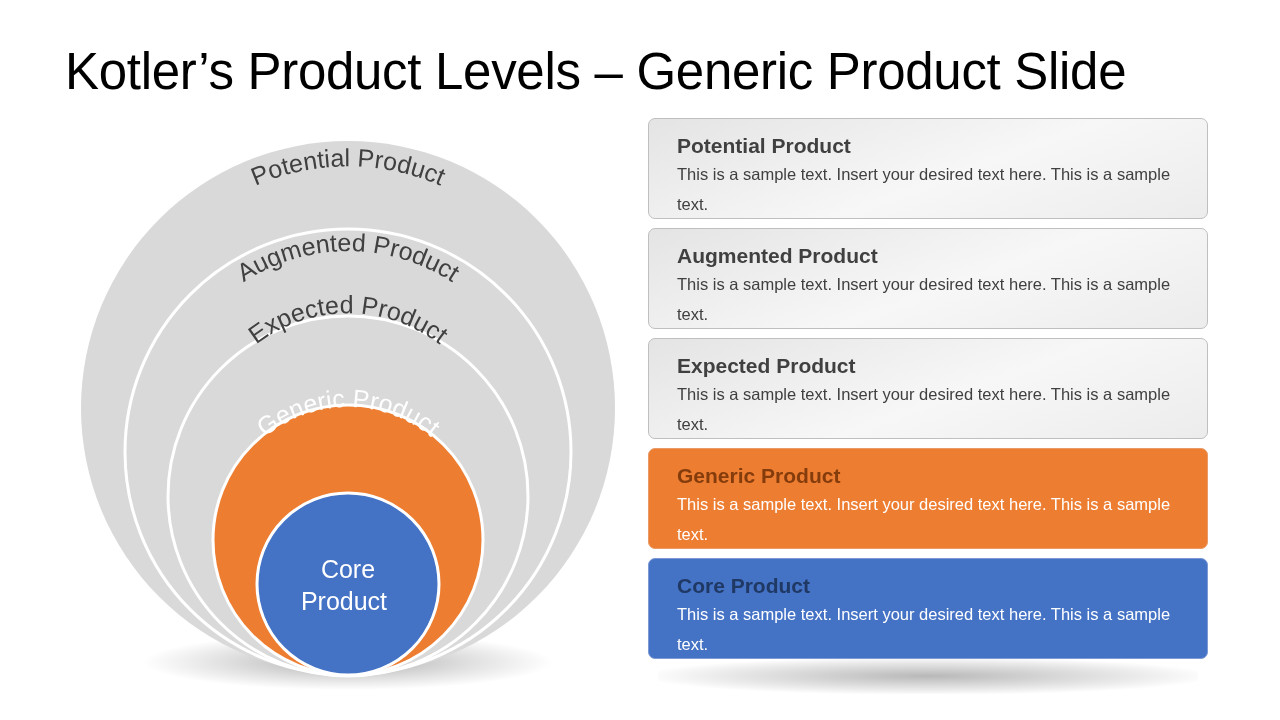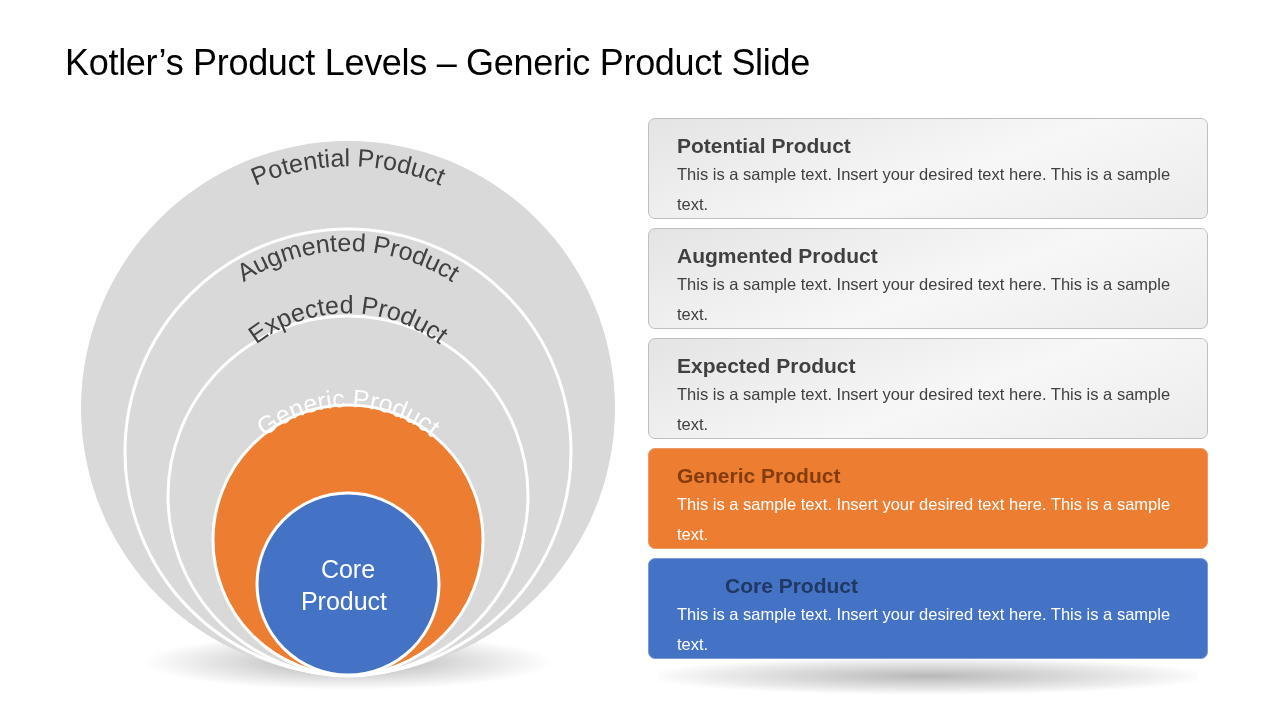--- a/index.html
+++ b/index.html
@@ -1,30 +1,30 @@
 <!DOCTYPE html>
 <html><head>
 <meta charset="utf-8">
 <style>
   html, body { margin:0; padding:0; }
   body { width:1280px; height:720px; background:#ffffff; position:relative; overflow:hidden;
          font-family:"Liberation Sans", "DejaVu Sans", sans-serif; }
-  .title { position:absolute; left:65px; top:42px; font-size:36px; color:#000; letter-spacing:-0.3px;
+  .title { position:absolute; left:65px; top:42px; font-size:51px; color:#000; letter-spacing:-0.3px;
            font-family:"Liberation Sans", sans-serif; white-space:nowrap; }
   .diagram { position:absolute; left:0; top:0; width:640px; height:720px; }
   .cards { position:absolute; left:648px; top:118px; width:562px; }
   .card { position:absolute; left:0; width:560px; height:101px; border-radius:7px; box-sizing:border-box;
           padding:14px 20px 0 28px; border:1px solid #bfbfbf; }
   .card.gray { background:linear-gradient(160deg,#e4e4e4 0%,#f7f7f7 55%,#ececec 100%); }
   .card.orange { background:#ed7d31; border-color:#e99a66; }
   .card.blue { background:#4472c4; border-color:#7d9ad6; }
   .card-title { font-size:21px; font-weight:bold; line-height:26px; color:#404040; }
   .card-body { font-size:16.5px; line-height:30px; color:#404040; }
   .card.orange .card-title { color:#843c0c; }
-  .card.blue .card-title { color:#1f3864;margin-left:48px; }
+  .card.blue .card-title { color:#1f3864; }
   .card.orange .card-body, .card.blue .card-body { color:#ffffff; }
   .card-shadow { position:absolute; left:10px; top:540px; width:540px; height:36px;
                  background:radial-gradient(ellipse at center, rgba(0,0,0,0.28) 0%, rgba(0,0,0,0.08) 55%, rgba(0,0,0,0) 75%); }
 </style>
 </head>
 <body>
 
 <div class="title">Kotler’s Product Levels – Generic Product Slide</div>
 
 <svg class="diagram" width="640" height="720" viewBox="0 0 640 720">

